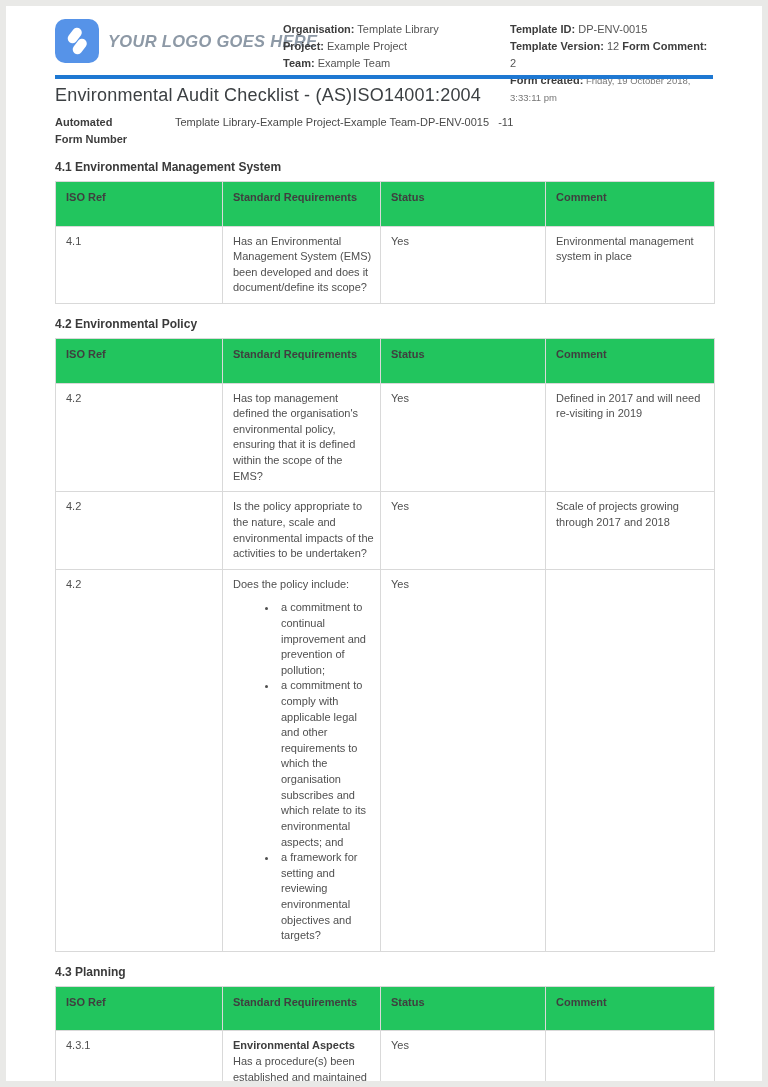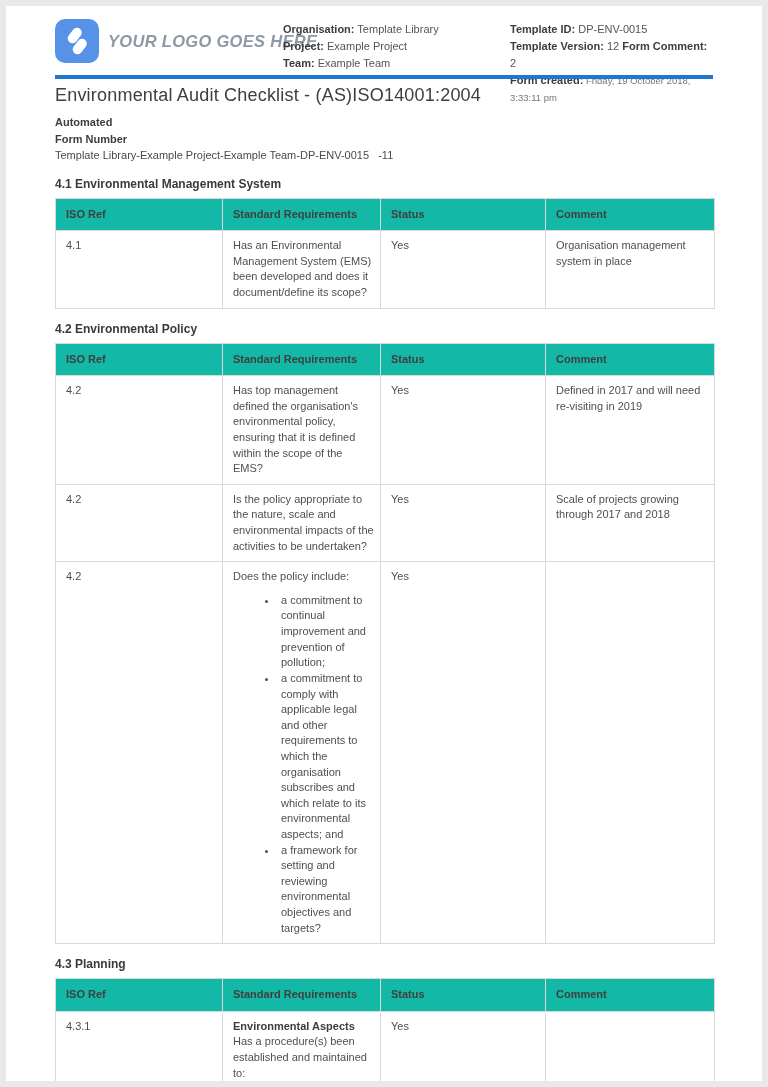--- a/index.html
+++ b/index.html
@@ -19,30 +19,30 @@
   .org-block { width:227px; font-size:11px; padding-top:4px; }
   .meta-block { flex:1; font-size:11px; padding-top:4px; }
   .info-line { line-height:1.55; color:#555; }
   .info-line b { color:#3d3d3d; }
   .created-val { font-size:9.5px; color:#777; }
 
   .rule { height:4px; background:#1e78d2; margin-top:8px; flex:0 0 auto; }
 
   
   .doc-title { font-size:18px; font-weight:400; color:#3c4043; margin-top:6px; letter-spacing:.2px; }
-  .form-number { display:flex; margin-top:8px; font-size:11px;flex-direction:column; }
+  .form-number { display:flex; margin-top:8px; font-size:11px; }
   .fn-label { width:120px; font-weight:700; color:#3d3d3d; line-height:1.5; white-space:pre-line; }
   .fn-value { flex:1; color:#4a4a4a; line-height:1.5; white-space:pre-wrap; }
 
   
   .section { margin-top:13px; }
   .section-heading { font-size:12px; font-weight:700; color:#3a3a3a; margin-bottom:7px; }
   table { width:659px; border-collapse:collapse; font-size:11px; color:#4f4f4f; table-layout:fixed; }
   th, td { border:1px solid #d9d9d9; vertical-align:top; text-align:left; padding:7px 6px 7px 10px; line-height:1.42; }
-  th { background:#14b8a6; font-weight:700; color:#3f3f3f; padding-top:8px; padding-bottom:8px; }
+  th { background:#22c55e; font-weight:700; color:#3f3f3f; padding-top:8px; padding-bottom:20px; }
   .col-iso { width:167px; } .col-req { width:158px; } .col-status { width:165px; } .col-comment { width:169px; }
   ul.req-list { margin-top:8px; padding-left:45px; }
   ul.req-list li { padding-left:3px; line-height:1.42; }
   .req-title { font-weight:700; color:#3d3d3d; }
 </style>
 </head>
 <body>
 
 <div class="page">
 
@@ -92,21 +92,21 @@
           <tr>
         <th>ISO Ref</th>
         <th>Standard Requirements</th>
         <th>Status</th>
         <th>Comment</th>
       </tr>
       <tr>
         <td>4.1</td>
         <td>Has an Environmental Management System (EMS) been developed and does it document/define its scope?</td>
         <td>Yes</td>
-        <td>Organisation management system in place</td>
+        <td>Environmental management system in place</td>
       </tr>
     </tbody>
       </table>
   </div>
 
   <div class="section">
     <div class="section-heading">4.2 Environmental Policy</div>
     <table>
       <colgroup>
           <col class="col-iso">

